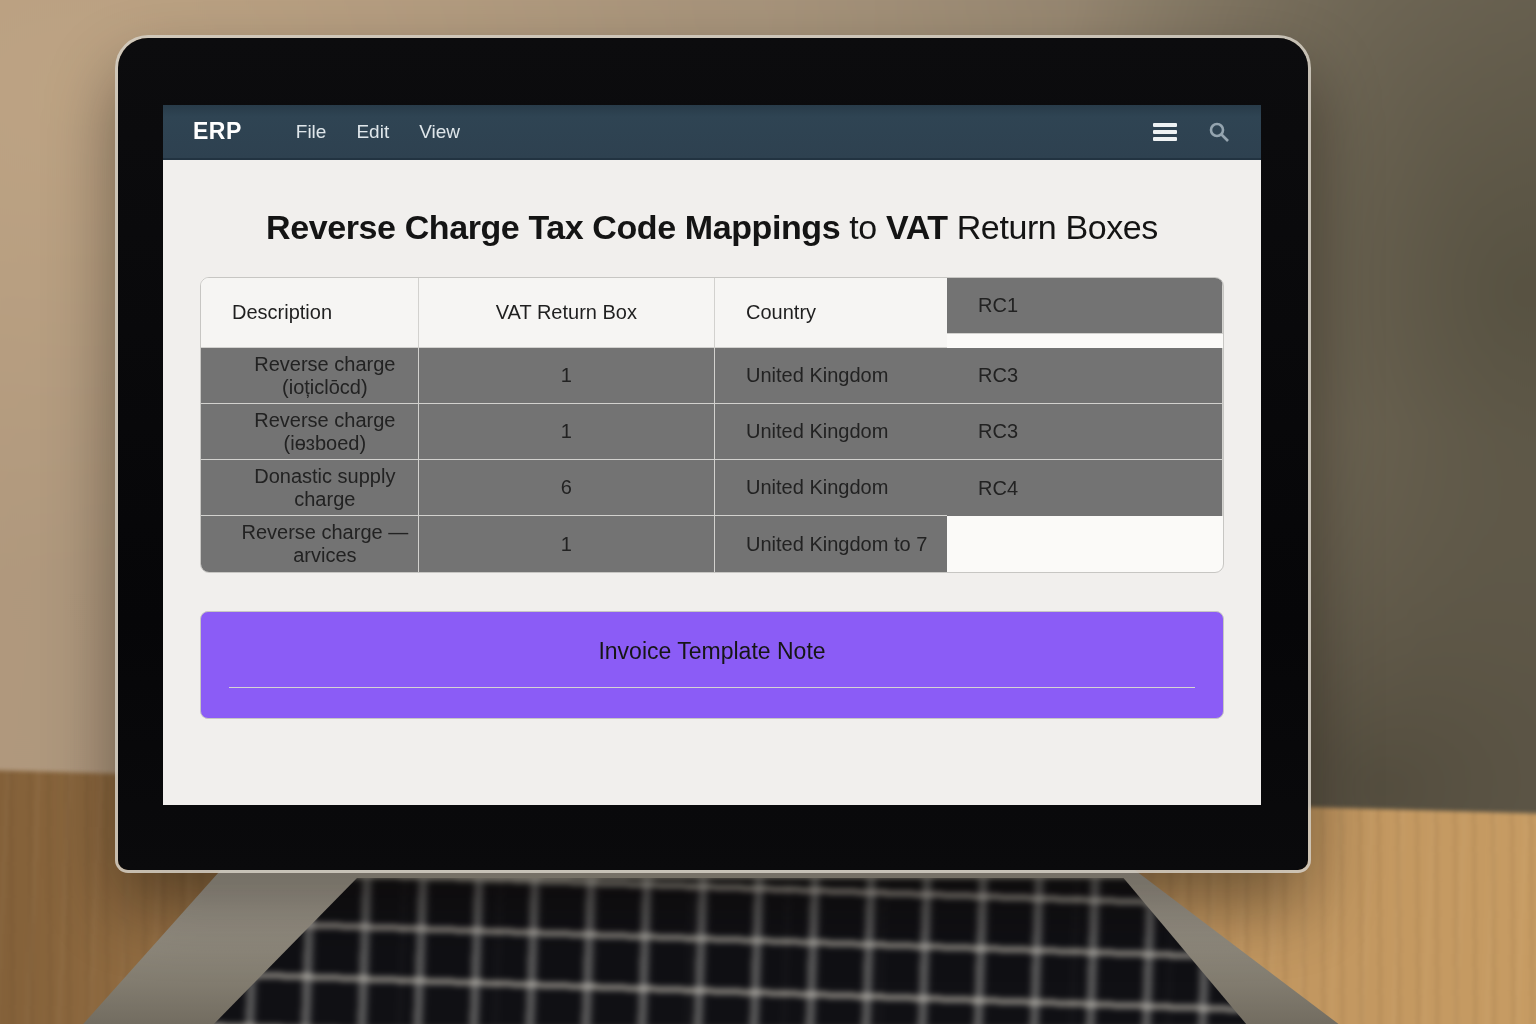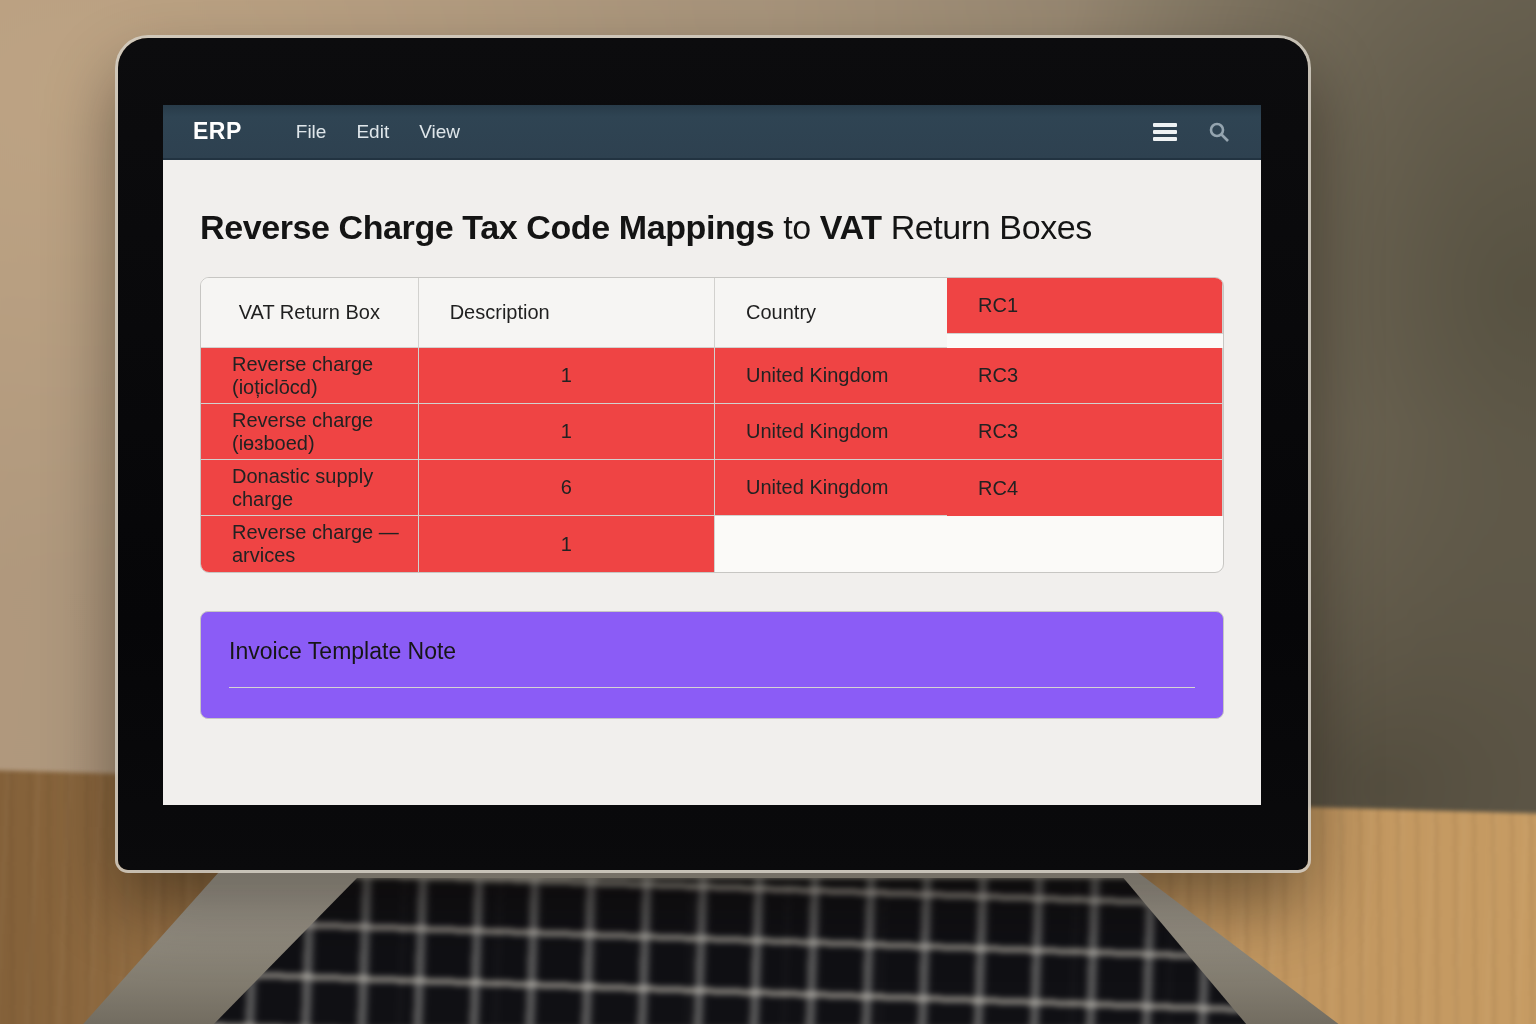--- a/index.html
+++ b/index.html
@@ -68,37 +68,37 @@
     border-bottom: 2px solid #223341;
     padding: 0 30px;
   }
   .brand { color: #ffffff; font-weight: bold; font-size: 23px; letter-spacing: .5px; }
   .menubar nav { display: flex; gap: 30px; margin-left: 54px; }
   .menu-item { color: #dfe6ea; font-size: 19px; cursor: default; }
   .menubar-right { margin-left: auto; display: flex; align-items: center; gap: 30px; }
   .icon-btn { display: inline-flex; align-items: center; justify-content: center; }
 
   
-  .content { padding: 0 37px; }
+  .content { padding: 0 37px; text-align: center; }
   h1.page-title {
     margin: 48px 0 0; font-size: 34px; font-weight: normal; color: #141414;
     letter-spacing: -0.4px; white-space: pre-wrap;
   }
   h1.page-title b { font-weight: bold; }
 
   .tax-table {
     margin-top: 30px; border: 1px solid #c7c6c3; border-radius: 9px;
     overflow: hidden; background: #fbfaf8;
     display: grid; grid-template-columns: 21.3% 29% 22.7% 27%;
   }
   .tax-table .cell {
     padding: 0 0 0 31px; display: flex; align-items: center;
     font-size: 20px; color: #222;
     border-bottom: 1px solid #d2d1ce; border-right: 1px solid #d2d1ce;
-    height: 56px; background: #ef4444;
+    height: 56px; background: #737373;
   }
   .tax-table .cell.head { height: 70px; background: #f6f5f3; color: #1f1f1f; }
   .tax-table .cell.center { justify-content: center; padding-left: 0; }
   .tax-table .cell.last-col { border-right: none; }
   .tax-table .cell.last-row { border-bottom: none; }
 
   .note-card {
     margin-top: 38px; border: 1px solid #c7c6c3; border-radius: 8px;
     background: #8b5cf6; padding: 26px 28px 30px;
   }
@@ -145,42 +145,43 @@
                 <line x1="14.5" y1="14.5" x2="21" y2="21"></line>
               </svg>
           </span>
         </div>
       </header>
 
       <main class="content">
         <h1 class="page-title"><b>Reverse Charge Tax Code Mappings</b><span> to </span><b>VAT</b><span> Return Boxes</span></h1>
 
         <section class="tax-table">
+          <div class="cell head">Description</div>
           <div class="cell head center">VAT Return Box</div>
-          <div class="cell head">Description</div>
           <div class="cell head last-col">Country</div>
 
           <div class="cell">RC1</div>
           <div class="cell">Reverse charge (ioțiclōcd)</div>
           <div class="cell center">1</div>
           <div class="cell last-col">United Kingdom</div>
 
           <div class="cell">RC3</div>
           <div class="cell">Reverse charge (iɵɜboed)</div>
           <div class="cell center">1</div>
           <div class="cell last-col">United Kingdom</div>
 
           <div class="cell">RC3</div>
           <div class="cell">Donastic supply charge</div>
           <div class="cell center">6</div>
           <div class="cell last-col">United Kingdom</div>
 
           <div class="cell last-row">RC4</div>
           <div class="cell last-row">Reverse charge — arvices</div>
           <div class="cell center last-row">1</div>
+          <div class="cell last-col last-row">United Kingdom to 7</div>
         </section>
 
         <section class="note-card">
           <h2>Invoice Template Note</h2>
           <hr class="note-divider">
         </section>
       </main>
 
     </div>
   </div>

